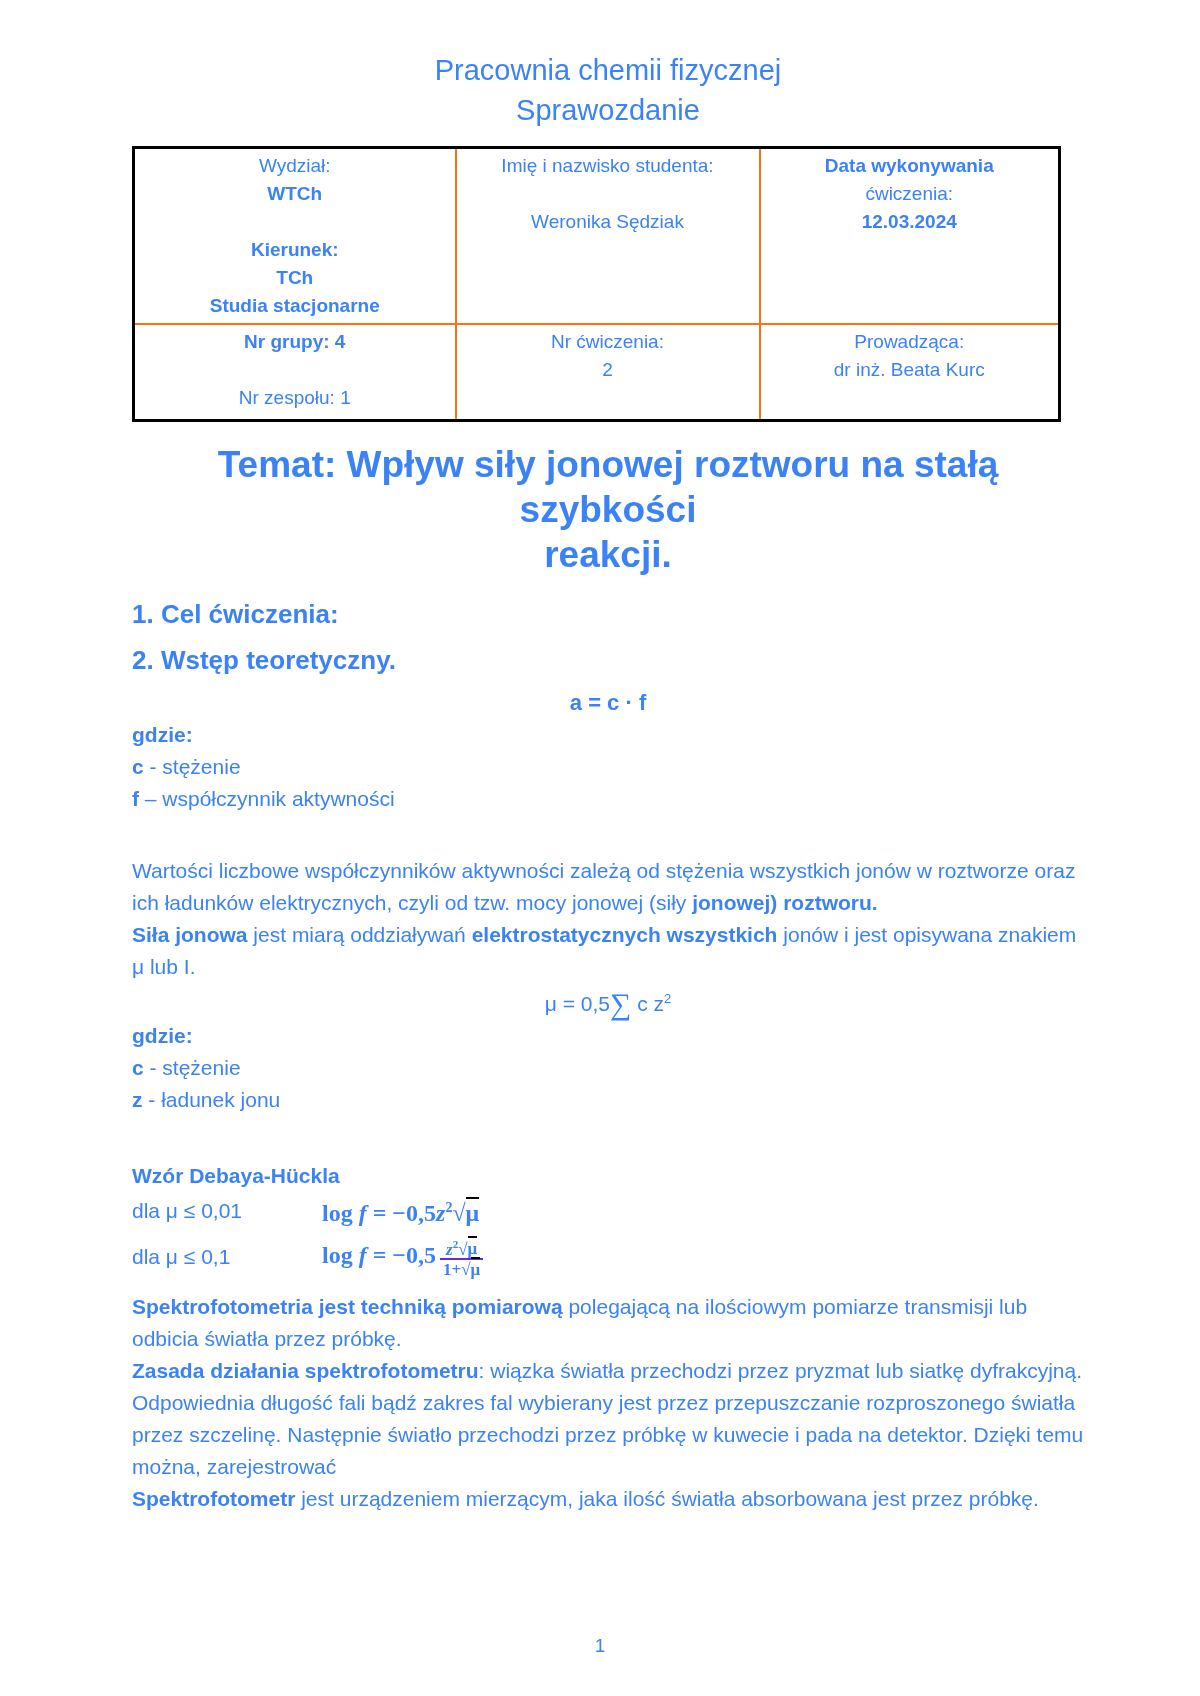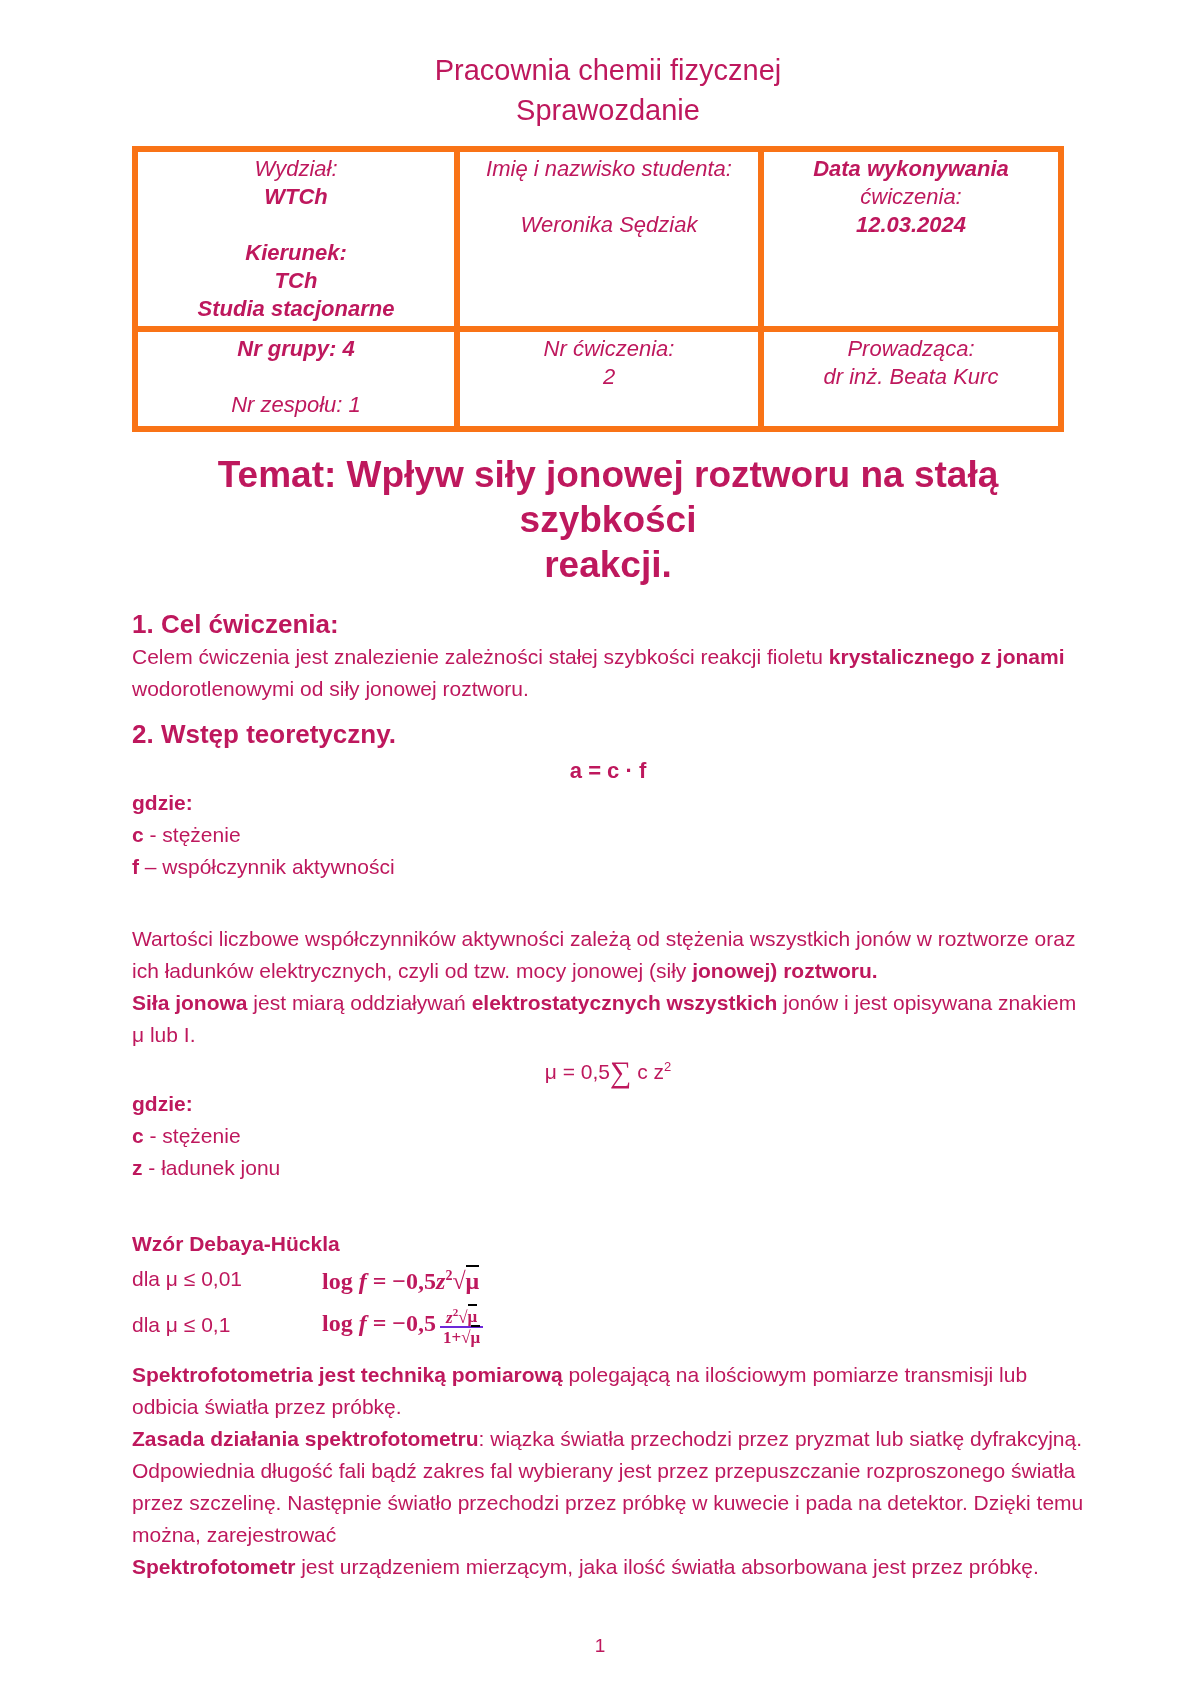--- a/index.html
+++ b/index.html
@@ -1,50 +1,50 @@
 <!DOCTYPE html>
 <html lang="pl"><head>
 <meta charset="utf-8">
 <style>
   html,body{margin:0;padding:0;background:#ffffff;}
   .page{
     position:relative;
     width:1200px;height:1696px;
-    background:#fff;color:#be185d;
+    background:#fff;color:#3b82f6;
     font-family:"Liberation Sans", sans-serif;
     font-size:21px;line-height:32px;
     box-sizing:border-box;
     padding:50px 116px 0 132px;
     overflow:hidden;
   }
   
   .doc-title{ text-align:center; font-size:29px; line-height:40px; font-weight:400; }
   
   table.info{ width:926px; table-layout:fixed; border-collapse:collapse; margin-top:16px;
               border:3px solid #000; text-align:center; }
-  table.info td{ border:6px solid #f97316; vertical-align:top; padding:3px 6px;
-                 font-size:22px; line-height:28px;font-style:italic; }
+  table.info td{ border:2px solid #f97316; vertical-align:top; padding:3px 6px;
+                 font-size:19px; line-height:28px; }
   td.r1{ height:164px; }
   td.r2{ height:88px; }
   .b{ font-weight:700; }
   .cellline{ display:block; }
   .spacer{ display:block; height:28px; }
   
   .topic{ margin-top:20px; text-align:center; font-size:37px; line-height:45px; font-weight:700; }
   
   .h2{ font-size:26px; line-height:34px; font-weight:700; margin:0; }
   .h2-1{ margin-top:20px; }
   .h2-2{ margin-top:12px; }
   p.body{ margin:0; }
   .mt8{ margin-top:8px; }
   .mt6{ margin-top:6px; }
   .mt10{ margin-top:10px; }
   .mt16{ margin-top:16px; }
   
-  .formula-center{ text-align:center; margin:4px 0 0 0; }
+  .formula-center{ text-align:center; margin:10px 0 0 0; }
   .formula-a{ font-weight:700; font-size:22px; }
   .sum{ font-family:"Liberation Serif", serif; font-size:30px; vertical-align:-3px; line-height:0; }
   sup.sq{ font-size:13px; }
   
   .defblock{ margin:0; }
   .defblock .cellline{ text-align:left; }
   
   .debye-heading{ font-weight:700; margin-top:10px; }
   .debye-row{ display:flex; align-items:center; margin:0; }
   .debye-row.tall{ min-height:56px; }
@@ -116,21 +116,20 @@
     </tr>
   </tbody>
     </table>
 
   <div class="topic">
     <div>Temat: Wpływ siły jonowej roztworu na stałą szybkości</div>
     <div>reakcji.</div>
   </div>
 
   <div class="h2 h2-1">1. Cel ćwiczenia:</div>
-  <p class="body mt8"><span>Celem ćwiczenia jest znalezienie zależności stałej szybkości reakcji fioletu </span><span class="b">krystalicznego z jonami</span><span> wodorotlenowymi od siły jonowej roztworu.</span></p>
 
   <div class="h2 h2-2">2. Wstęp teoretyczny.</div>
 
   <div class="formula-center formula-a">a = c · f</div>
 
   <div class="defblock mt10">
     <span class="cellline b">gdzie:</span>
     <span class="cellline"><span class="b">c</span><span> - stężenie</span></span>
     <span class="cellline"><span class="b">f</span><span> – współczynnik aktywności</span></span>
   </div>

